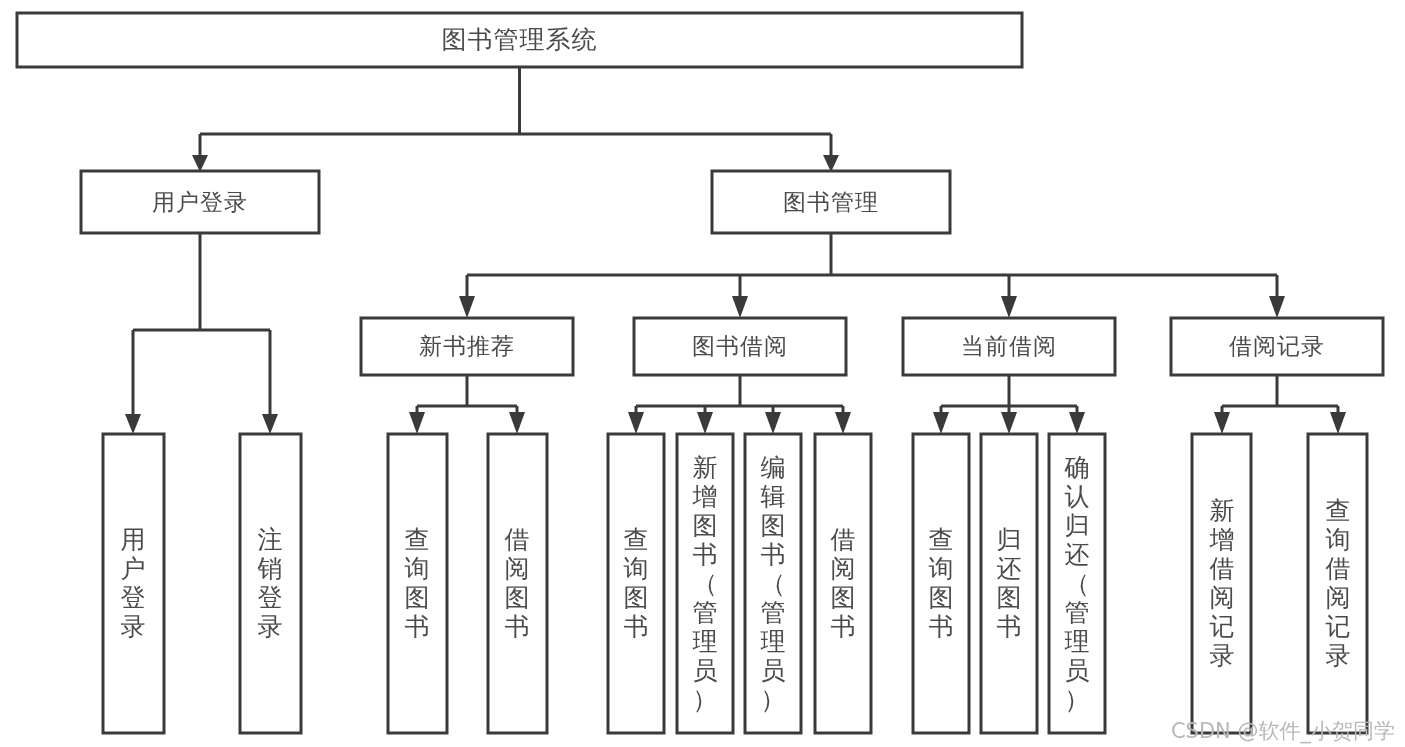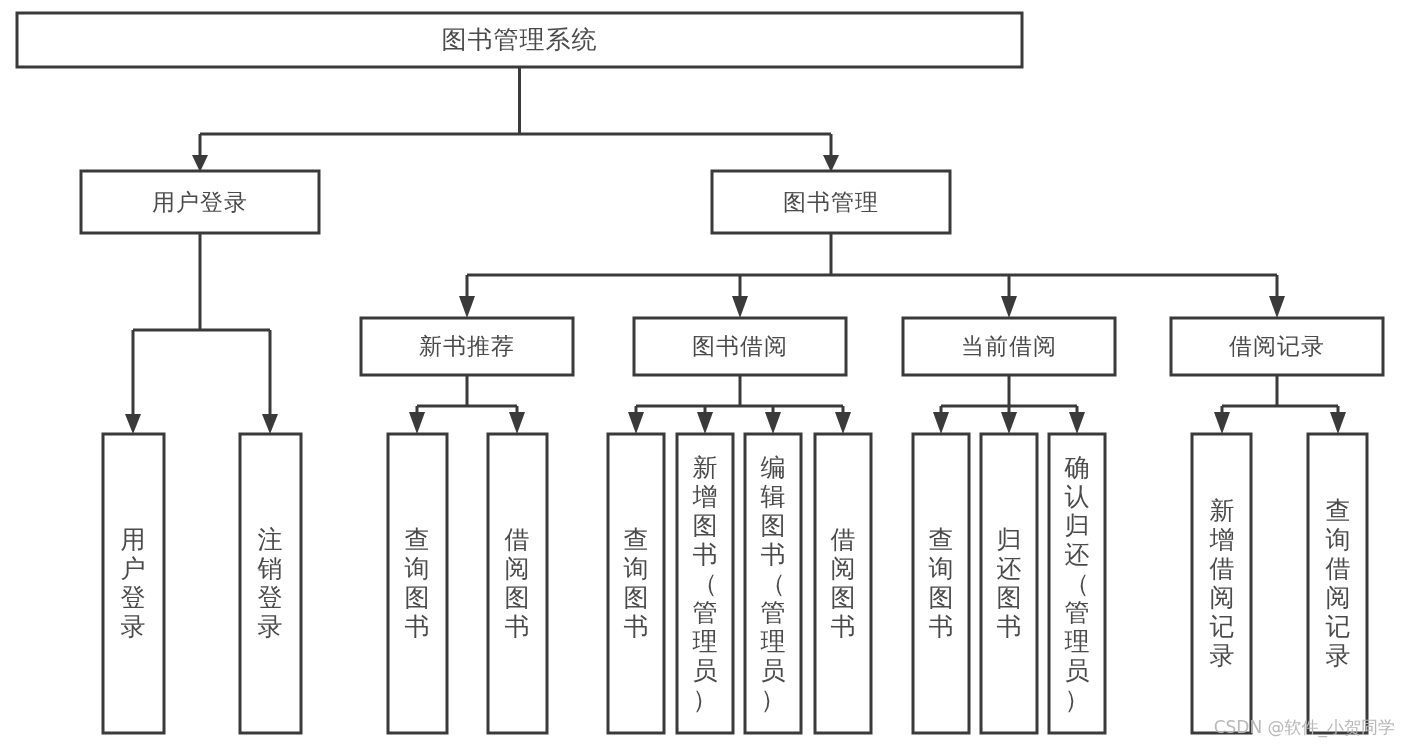--- a/index.html
+++ b/index.html
@@ -57,23 +57,23 @@
   .mid-label { font-size: 23px; letter-spacing: 1px; }
   .vert-label {
     font-family: "DejaVu Sans", "Liberation Sans", sans-serif;
     fill: #4a4a4a;
     font-size: 25px;
     text-anchor: middle;
   }
   .watermark {
     position: absolute;
     right: 10px;
-    bottom: 8px;
-    font-family: "DejaVu Sans", "Liberation Sans", sans-serif;
-    font-size: 17px;
+    bottom: 2px;
+    font-family: "DejaVu Sans", "Liberation Sans", sans-serif;
+    font-size: 21px;
     color: #b8b8b8;
     white-space: nowrap;
     pointer-events: none;
   }
 </style>
 </head>
 <body>
 
 <div id="diagram-root">
   <svg class="flow" viewBox="0 0 1405 747" xmlns="http://www.w3.org/2000/svg">

